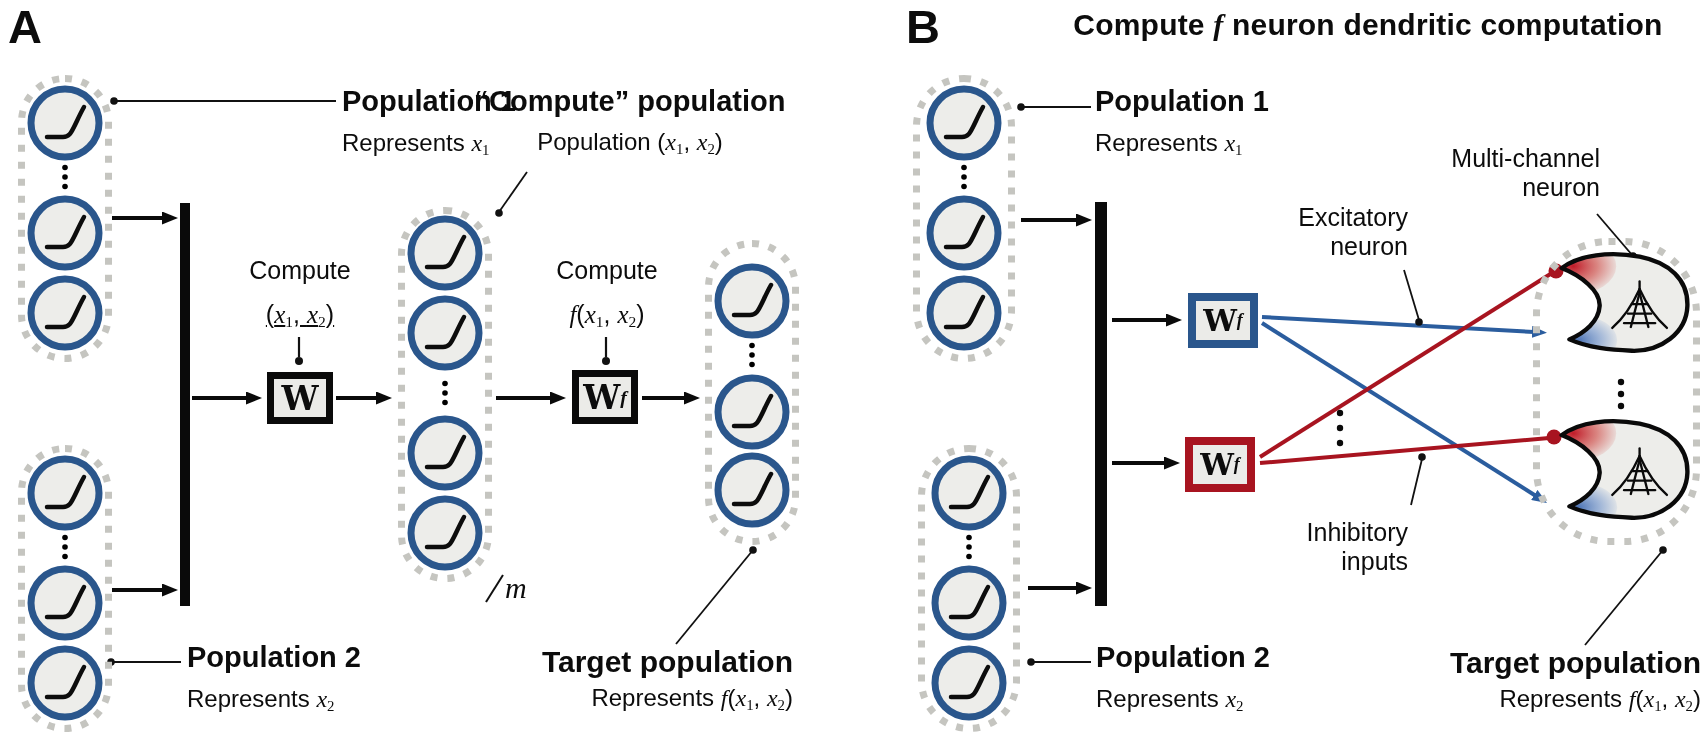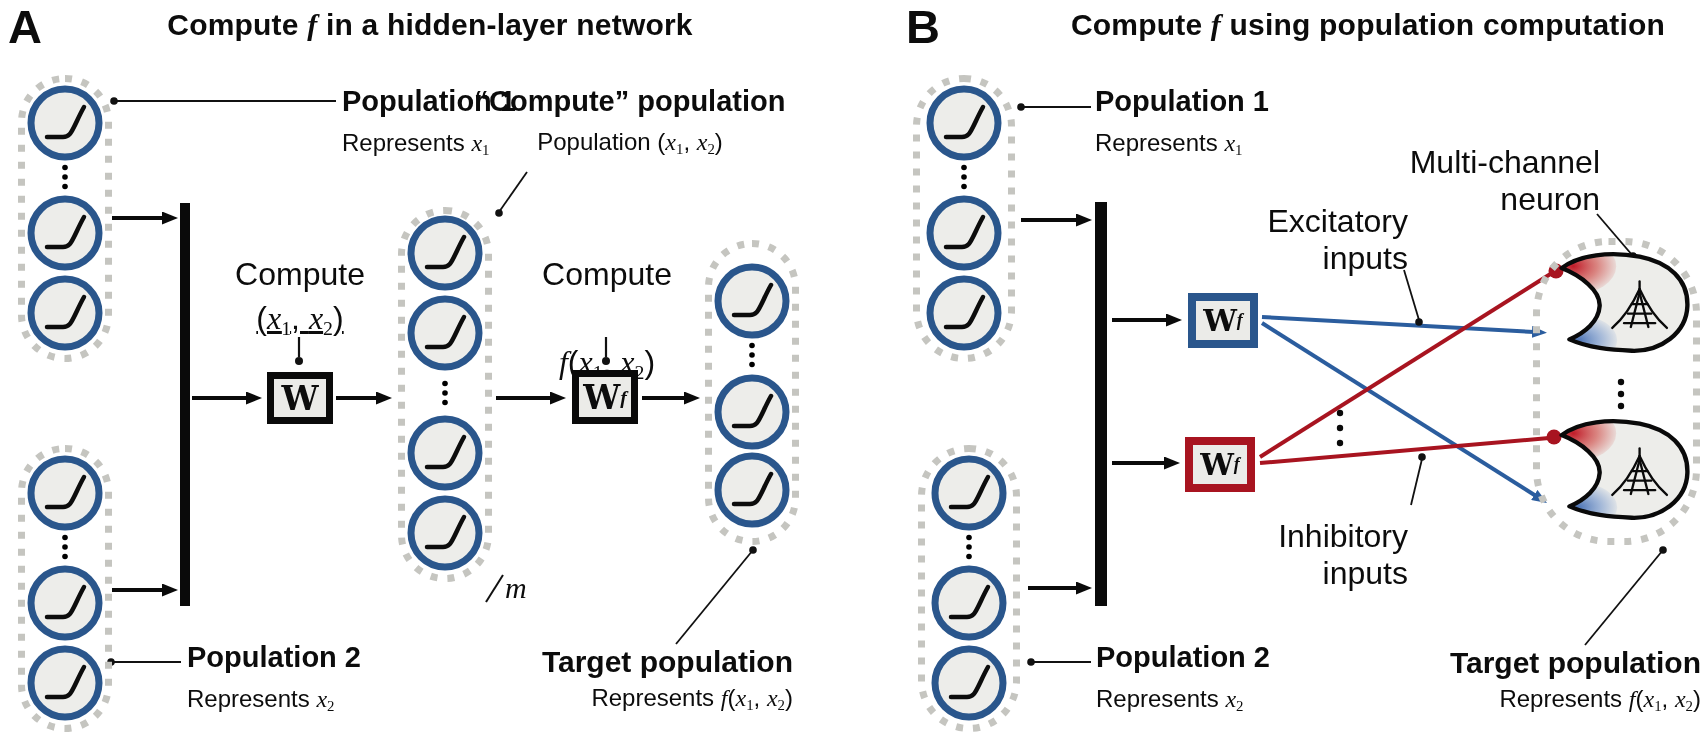--- a/index.html
+++ b/index.html
@@ -6,21 +6,21 @@
   #canvas{position:relative;width:1703px;height:734px;background:#ffffff;overflow:hidden;
           font-family:"Liberation Sans",sans-serif;color:#0c0c0c;}
   #gfx{position:absolute;left:0;top:0;}
   .lbl{position:absolute;line-height:1.16;white-space:pre-line;}
   .ctr{text-align:center;}
   .rgt{text-align:right;}
   .panel-letter{font-size:47px;font-weight:bold;}
   .title{font-size:30px;font-weight:bold;letter-spacing:.2px;}
   .popname{font-size:29px;font-weight:bold;}
   .popdesc{font-size:24px;}
-  .note{font-size:32px;}
+  .note{font-size:25px;}
   .mi{font-family:"Liberation Serif",serif;font-style:italic;}
   .sb{font-family:"Liberation Serif",serif;font-size:0.62em;vertical-align:-0.28em;}
   .sp{font-family:"Liberation Serif",serif;font-style:italic;font-size:0.60em;vertical-align:0.55em;}
   .wbox{position:absolute;box-sizing:border-box;background:#ebebe8;display:flex;align-items:center;
         justify-content:center;font-family:"DejaVu Serif",serif;font-weight:bold;font-size:33px;}
   .capsule{fill:none;stroke:#c5c5c0;stroke-width:7;stroke-dasharray:7 10;}
   .karrow{stroke:#0a0a0a;stroke-width:4;}
   .bline{stroke:#2b5d9e;stroke-width:4;}
   .rline{stroke:#a81420;stroke-width:4;}
   .lead{stroke:#111;stroke-width:1.8;}
@@ -206,32 +206,31 @@
       </g>
 
     <g>
       <rect class="capsule" x="1536.5" y="241.5" width="160" height="300" rx="72"></rect>
       <use href="#mcn" transform="translate(1546,251) scale(0.975,0.95)"></use>
       <use href="#mcn" transform="translate(1546,418) scale(0.975,0.95)"></use>
     </g>
   </svg>
 
   <div class="lbl panel-letter" style="left:8px;top:0px;">A</div>
-  <div class="lbl title ctr" style="left:130px;top:8px;width:600px;"><span>Compute </span><span class="mi">f</span><span> in a hidden-layer network</span></div>
   <div class="lbl panel-letter" style="left:906px;top:0px;">B</div>
-  <div class="lbl title ctr" style="left:1068px;top:8px;width:600px;"><span>Compute </span><span class="mi">f</span><span> using population computation</span></div>
+  <div class="lbl title ctr" style="left:1068px;top:8px;width:600px;"><span>Compute </span><span class="mi">f</span><span> neuron dendritic computation</span></div>
 
   <div class="lbl popname" style="left:342px;top:85px;">Population 1</div>
   <div class="lbl popdesc" style="left:342px;top:129px;"><span>Represents </span><span class="mi">x</span><span class="sb">1</span></div>
   <div class="lbl popname ctr" style="left:465px;top:85px;width:330px;">“Compute” population</div>
   <div class="lbl popdesc ctr" style="left:465px;top:128px;width:330px;"><span>Population (</span><span class="mi">x</span><span class="sb">1</span><span>, </span><span class="mi">x</span><span class="sb">2</span><span>)</span></div>
   <div class="lbl note ctr" style="left:229px;top:256px;width:142px;">Compute</div>
   <div class="lbl note ctr" style="left:229px;top:300px;width:142px;text-decoration:underline;"><span>(</span><span class="mi">x</span><span class="sb">1</span><span>, </span><span class="mi">x</span><span class="sb">2</span><span>)</span></div>
   <div class="lbl note ctr" style="left:536px;top:256px;width:142px;">Compute</div>
-  <div class="lbl note ctr" style="left:536px;top:300px;width:142px;margin-top:44px;"><span class="mi">f</span><span>(</span><span class="mi">x</span><span class="sb">1</span><span>, </span><span class="mi">x</span><span class="sb">2</span><span>)</span></div>
+  <div class="lbl note ctr" style="left:536px;top:300px;width:142px;"><span class="mi">f</span><span>(</span><span class="mi">x</span><span class="sb">1</span><span>, </span><span class="mi">x</span><span class="sb">2</span><span>)</span></div>
   <div class="lbl" style="left:505px;top:571px;font-size:30px;"><span class="mi">m</span></div>
   <div class="lbl popname" style="left:187px;top:641px;">Population 2</div>
   <div class="lbl popdesc" style="left:187px;top:685px;"><span>Represents </span><span class="mi">x</span><span class="sb">2</span></div>
   <div class="lbl popname rgt" style="left:490px;top:645px;width:303px;font-size:30px;">Target population</div>
   <div class="lbl popdesc rgt" style="left:490px;top:684px;width:303px;"><span>Represents </span><span class="mi">f</span><span>(</span><span class="mi">x</span><span class="sb">1</span><span>, </span><span class="mi">x</span><span class="sb">2</span><span>)</span></div>
 
   <div class="wbox" style="left:267px;top:372px;width:66px;height:52px;border:7px solid #0a0a0a;">
       <span>W</span>
     </div>
   <div class="wbox" style="left:572px;top:370px;width:66px;height:54px;border:7px solid #0a0a0a;">
@@ -245,21 +244,21 @@
   <div class="wbox" style="left:1185px;top:437px;width:70px;height:55px;border:8px solid #a81420;font-size:30px;">
       <span>W</span>
       <span class="sp">f</span>
     </div>
 
   <div class="lbl popname" style="left:1095px;top:85px;">Population 1</div>
   <div class="lbl popdesc" style="left:1095px;top:129px;"><span>Represents </span><span class="mi">x</span><span class="sb">1</span></div>
   <div class="lbl note rgt" style="left:1378px;top:144px;width:222px;">Multi-channel
 neuron</div>
   <div class="lbl note rgt" style="left:1238px;top:203px;width:170px;">Excitatory
-inputs</div>
+neuron</div>
   <div class="lbl note rgt" style="left:1238px;top:518px;width:170px;">Inhibitory
 inputs</div>
   <div class="lbl popname" style="left:1096px;top:641px;">Population 2</div>
   <div class="lbl popdesc" style="left:1096px;top:685px;"><span>Represents </span><span class="mi">x</span><span class="sb">2</span></div>
   <div class="lbl popname rgt" style="left:1399px;top:646px;width:302px;font-size:30px;">Target population</div>
   <div class="lbl popdesc rgt" style="left:1399px;top:685px;width:302px;"><span>Represents </span><span class="mi">f</span><span>(</span><span class="mi">x</span><span class="sb">1</span><span>, </span><span class="mi">x</span><span class="sb">2</span><span>)</span></div>
 
 </div>
 
 </body></html>

